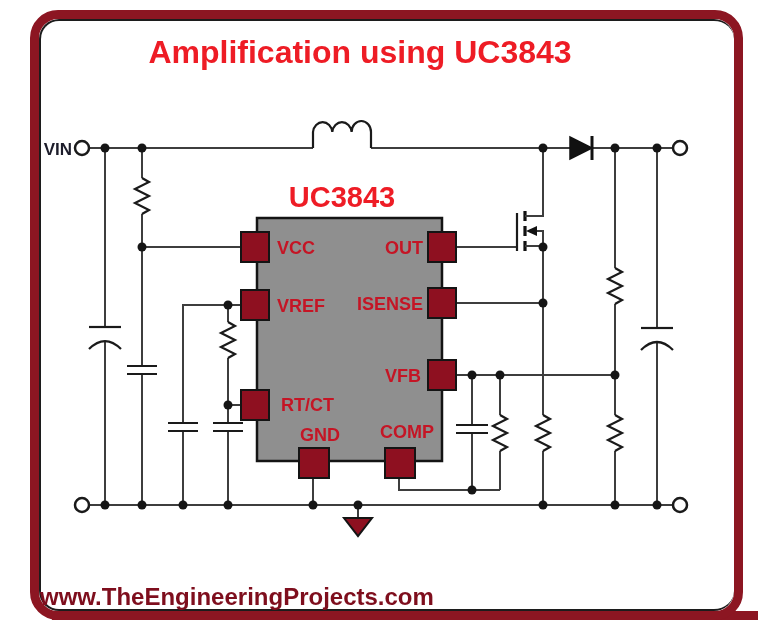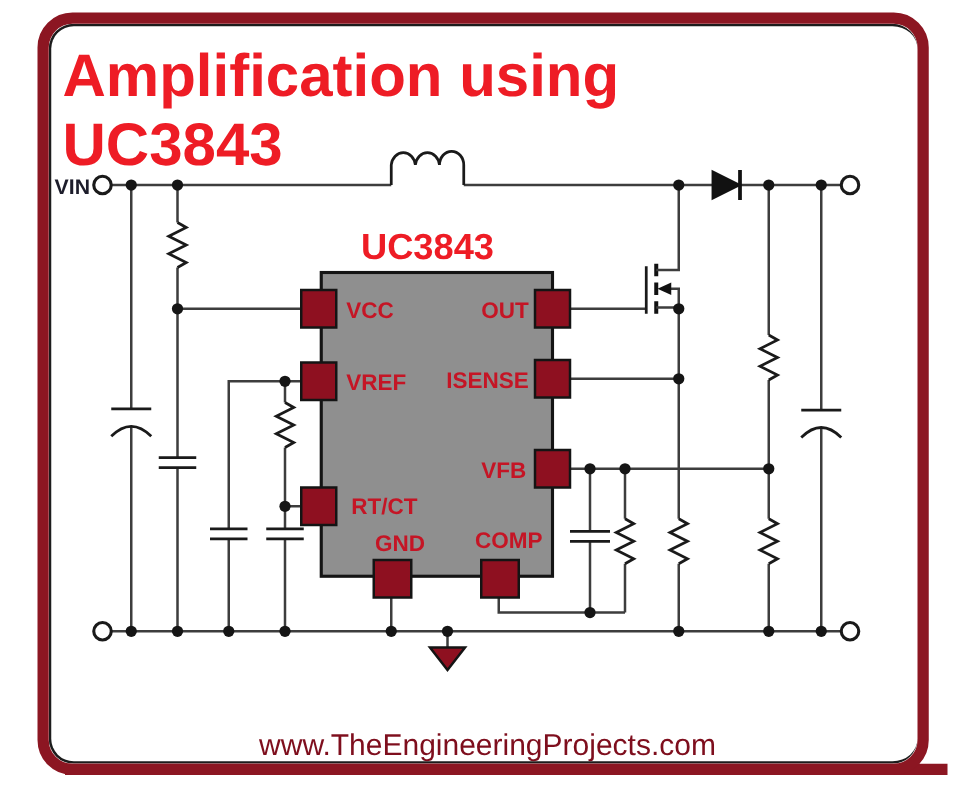--- a/index.html
+++ b/index.html
@@ -15,27 +15,27 @@
   .frame-black{
     position:absolute;left:39px;top:19px;width:695px;height:592px;
     border:2px solid #1c1c1c;border-right:none;border-radius:20px;
     box-sizing:border-box;z-index:0;
   }
   .bottom-bar{
     position:absolute;left:52px;top:611px;width:706px;height:9px;
     background:#8c1622;z-index:0;
   }
   .page-title{
-    position:absolute;left:50px;top:34px;width:620px;text-align:left;
-    font-size:48px;font-weight:bold;color:#ee1c25;letter-spacing:0px;
+    position:absolute;left:50px;top:34px;width:620px;text-align:center;
+    font-size:32px;font-weight:bold;color:#ee1c25;letter-spacing:0px;
     z-index:3;
   }
   .watermark{
-    position:absolute;right:28px;top:583px;width:700px;text-align:center;
-    font-size:24px;font-weight:normal;color:#7e0e1d;z-index:3;
+    position:absolute;right:28px;top:583px;width:700px;text-align:left;
+    font-size:24px;font-weight:bold;color:#7e0e1d;z-index:3;
   }
   svg.circuit{position:absolute;left:0;top:0;z-index:2;}
   svg text{font-family:"Liberation Sans", sans-serif;font-weight:bold;}
   .wire{stroke:#3d3d3d;stroke-width:2;fill:none;}
   .comp{stroke:#1a1a1a;stroke-width:2.2;fill:none;}
   .dot{fill:#151515;stroke:none;}
   .term{fill:#ffffff;stroke:#1a1a1a;stroke-width:2.5;}
   .pin{fill:#8e1020;stroke:#141414;stroke-width:2;}
   .pinlabel{fill:#c51525;font-size:18px;}
 </style>

